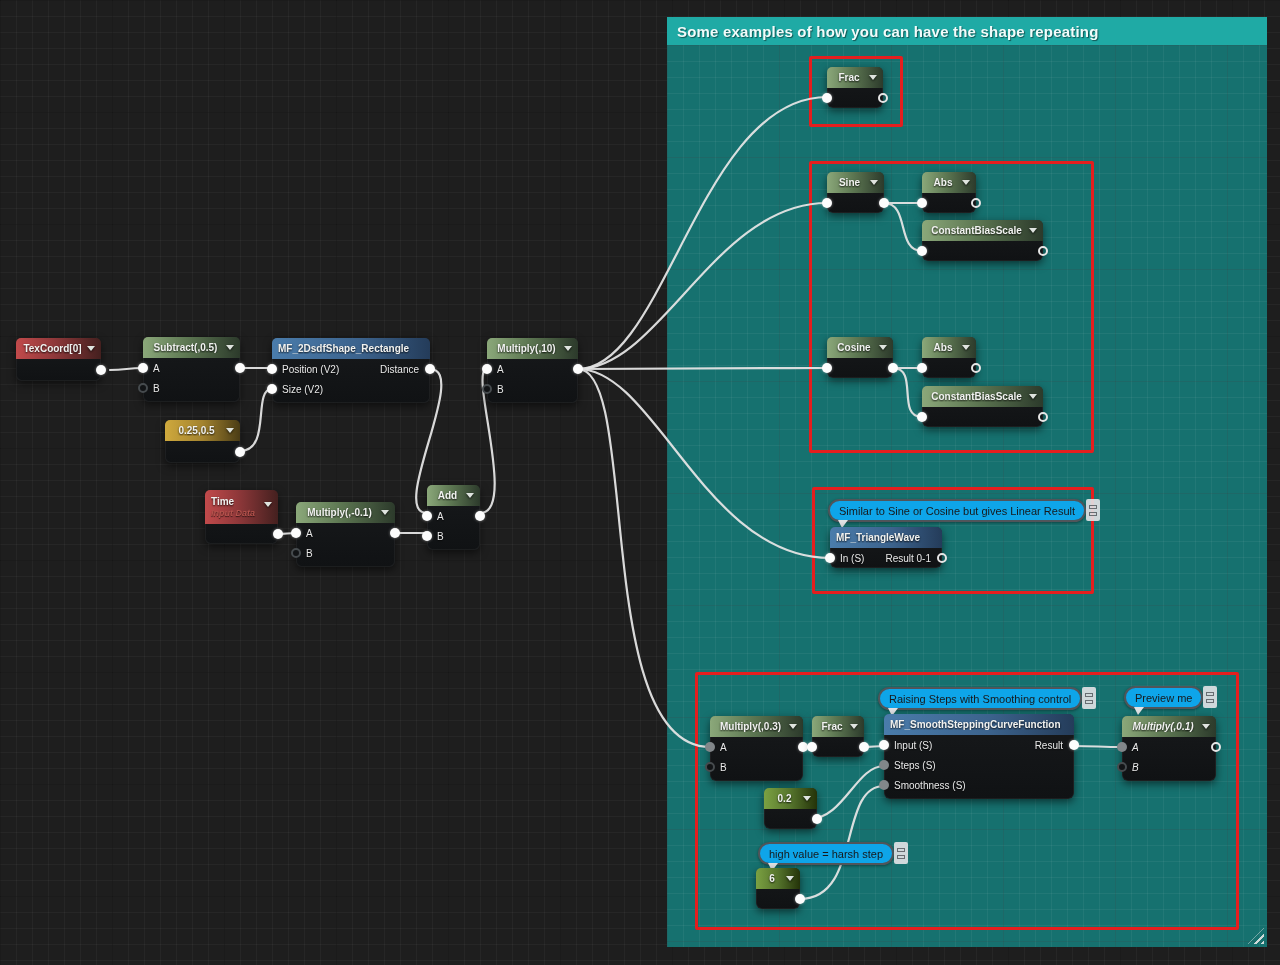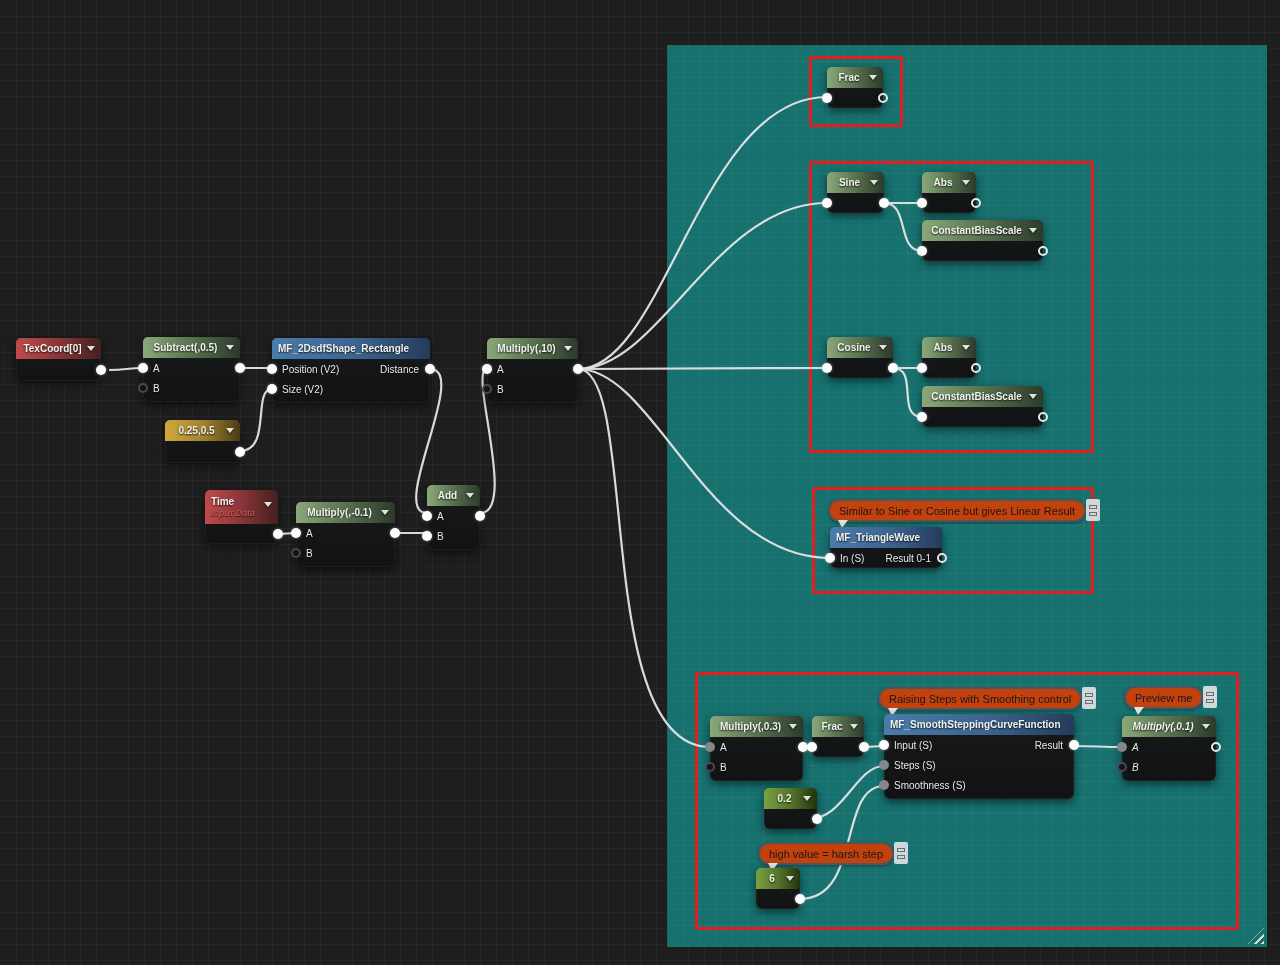--- a/index.html
+++ b/index.html
@@ -70,34 +70,35 @@
   .pin.r{margin-left:6px;margin-right:-11px;}
   .pin.rauto{margin-left:auto;margin-right:-11px;}
   .pin.on{background:#fdfdfd;box-shadow:0 0 3px rgba(255,255,255,.45);}
   .pin.gray{background:#82878a;}
   .pin.off{background:#121416;border:2px solid #464b4e;}
   .pin.ring{background:transparent;border:2.5px solid #e6e6e6;}
   .spread{justify-content:space-between;}
   
   .bubble{
     position:absolute;height:19px;display:flex;align-items:center;padding:0 9px;
-    background:#c2410c;border:2px solid #50555a;border-radius:12px;
+    background:#0ea5e9;border:2px solid #50555a;border-radius:12px;
     font-size:11px;color:#17191b;white-space:nowrap;box-shadow:0 1px 3px rgba(0,0,0,.4);
   }
   .bubble::after{content:"";position:absolute;left:8px;bottom:-8px;width:0;height:0;
     border-left:4px solid transparent;border-right:6px solid transparent;border-top:8px solid #e2e3e5;}
   .bicons{position:absolute;right:-16px;top:-2px;width:14px;height:22px;background:rgba(223,225,228,.92);border-radius:2px;display:flex;flex-direction:column;align-items:center;justify-content:center;gap:3px;}
   .bicons span{display:block;width:8px;height:4px;border:1px solid #686d72;box-sizing:border-box;}
 </style>
 </head>
 <body>
 
 <div style="position:absolute;inset:0;">
 
   <div class="comment">
+    <div class="comment-header">Some examples of how you can have the shape repeating</div>
     <div class="comment-body"></div>
     <div class="resize-handle"></div>
   </div>
 
   <div class="redbox" style="left:809px;top:56px;width:88px;height:65px;"></div>
   <div class="redbox" style="left:809px;top:161px;width:279px;height:286px;"></div>
   <div class="redbox" style="left:812px;top:487px;width:276px;height:101px;"></div>
   <div class="redbox" style="left:695px;top:672px;width:538px;height:252px;"></div>
 
   <svg class="wires" width="1280" height="965">

